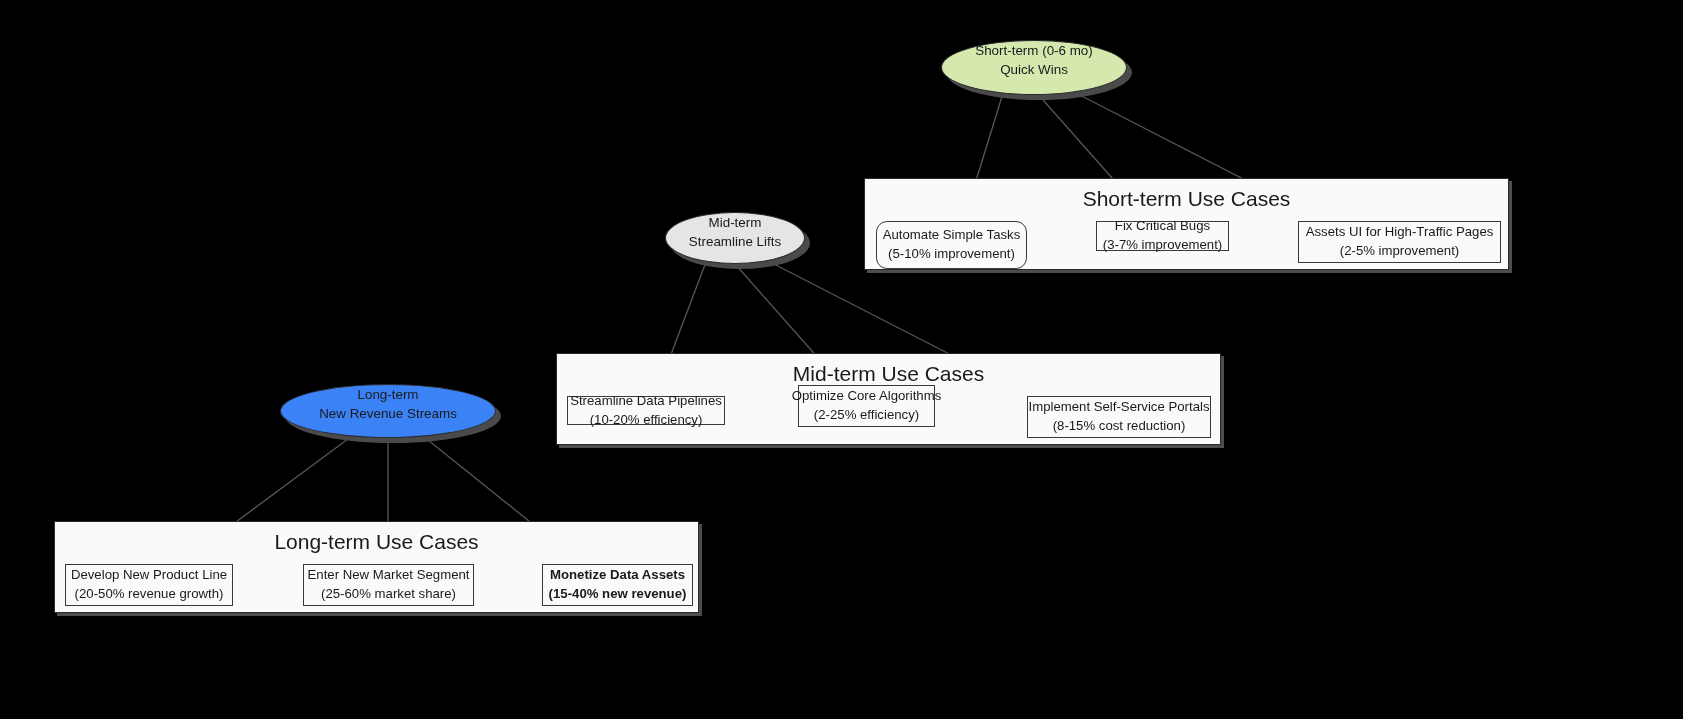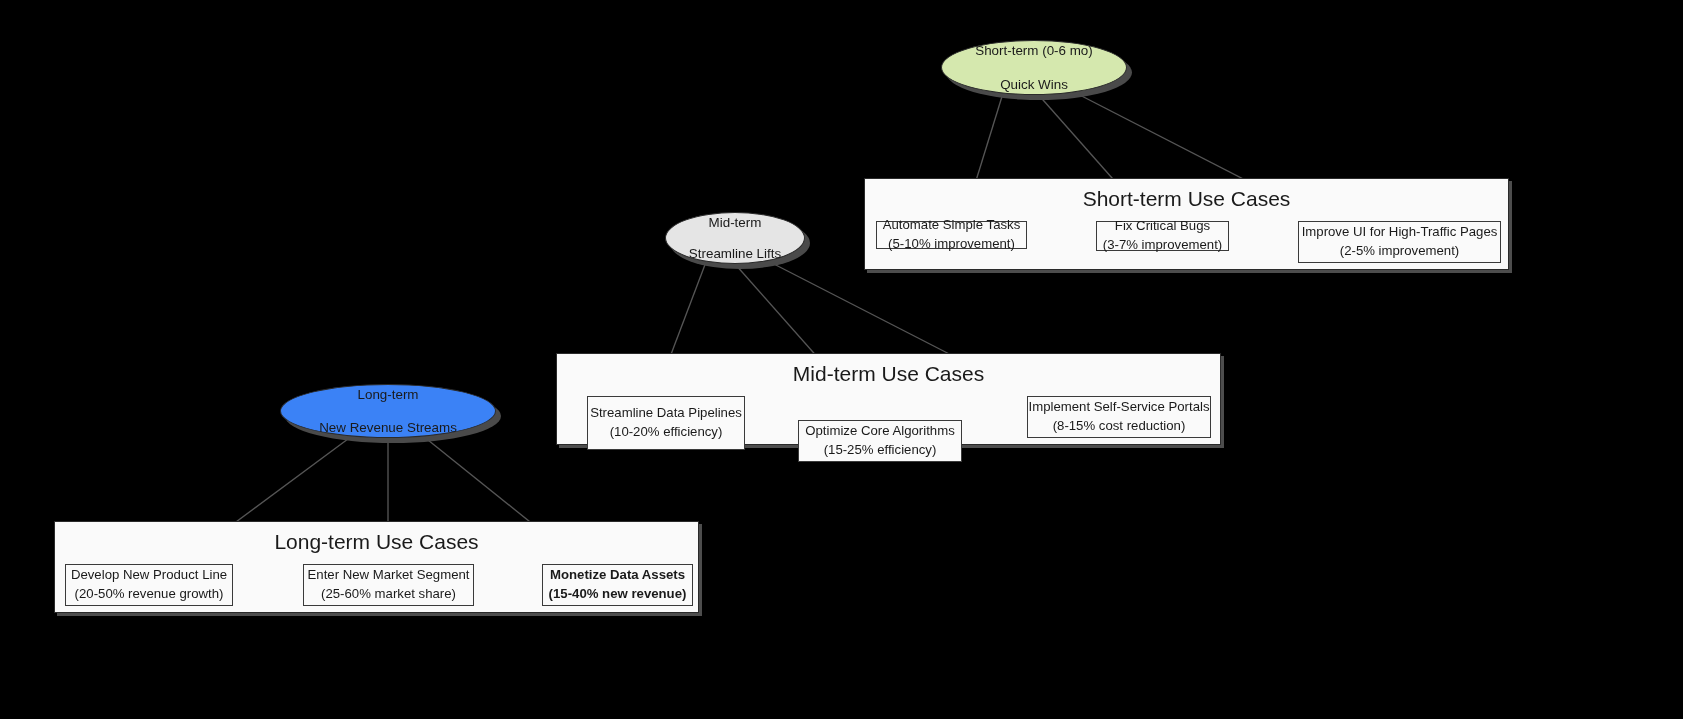--- a/index.html
+++ b/index.html
@@ -67,21 +67,21 @@
     top: 0;
     width: 100%;
     height: 100%;
     border-radius: 50%;
     border: 1px solid #2b2b2b;
     box-sizing: border-box;
     box-shadow: 5px 5px 0 0 #4a4a4a;
     display: flex;
     flex-direction: column;
     align-items: center;
-    justify-content: space-between;
+    justify-content: flex-start;
     font-size: 13.4px;
     color: #1a1a1a;
     line-height: 1.42;
     white-space: nowrap;
   }
 </style>
 </head>
 <body>
 
 <div id="stage">
@@ -106,47 +106,47 @@
       <path d="M352,436 L186,559"></path>
       <path d="M388,438 L388,556"></path>
       <path d="M423,436 L575,558"></path>
     </g>
   </svg>
 
   <div class="cluster" style="left:864px; top:178px; width:645px; height:92px;">
     <div class="cluster-label">Short-term Use Cases</div>
   </div>
 
-  <div class="node-box" style="left:876px; top:221px; width:151px; height:28px;">
+  <div class="node-box" style="left:876px; top:221px; width:151px; height:48px;border-radius:11px;">
     <div>Automate Simple Tasks</div>
     <div class="l2">(5-10% improvement)</div>
   </div>
 
   <div class="node-box" style="left:1096px; top:221px; width:133px; height:30px;">
     <div>Fix Critical Bugs</div>
     <div class="l2">(3-7% improvement)</div>
   </div>
 
   <div class="node-box" style="left:1298px; top:221px; width:203px; height:42px;">
-    <div>Improve UI for High-Traffic Pages</div>
+    <div>Assets UI for High-Traffic Pages</div>
     <div class="l2">(2-5% improvement)</div>
   </div>
 
   <div class="cluster" style="left:556px; top:353px; width:665px; height:92px;">
     <div class="cluster-label">Mid-term Use Cases</div>
   </div>
 
-  <div class="node-box" style="left:587px; top:396px; width:158px; height:54px;">
+  <div class="node-box" style="left:567px; top:396px; width:158px; height:29px;">
     <div>Streamline Data Pipelines</div>
     <div class="l2">(10-20% efficiency)</div>
   </div>
 
-  <div class="node-box" style="left:798px; top:420px; width:164px; height:42px;">
+  <div class="node-box" style="left:798px; top:385px; width:137px; height:42px;">
     <div>Optimize Core Algorithms</div>
-    <div class="l2">(15-25% efficiency)</div>
+    <div class="l2">(2-25% efficiency)</div>
   </div>
 
   <div class="node-box" style="left:1027px; top:396px; width:184px; height:42px;">
     <div>Implement Self-Service Portals</div>
     <div class="l2">(8-15% cost reduction)</div>
   </div>
 
   <div class="cluster" style="left:54px; top:521px; width:645px; height:92px;">
     <div class="cluster-label">Long-term Use Cases</div>
   </div>

